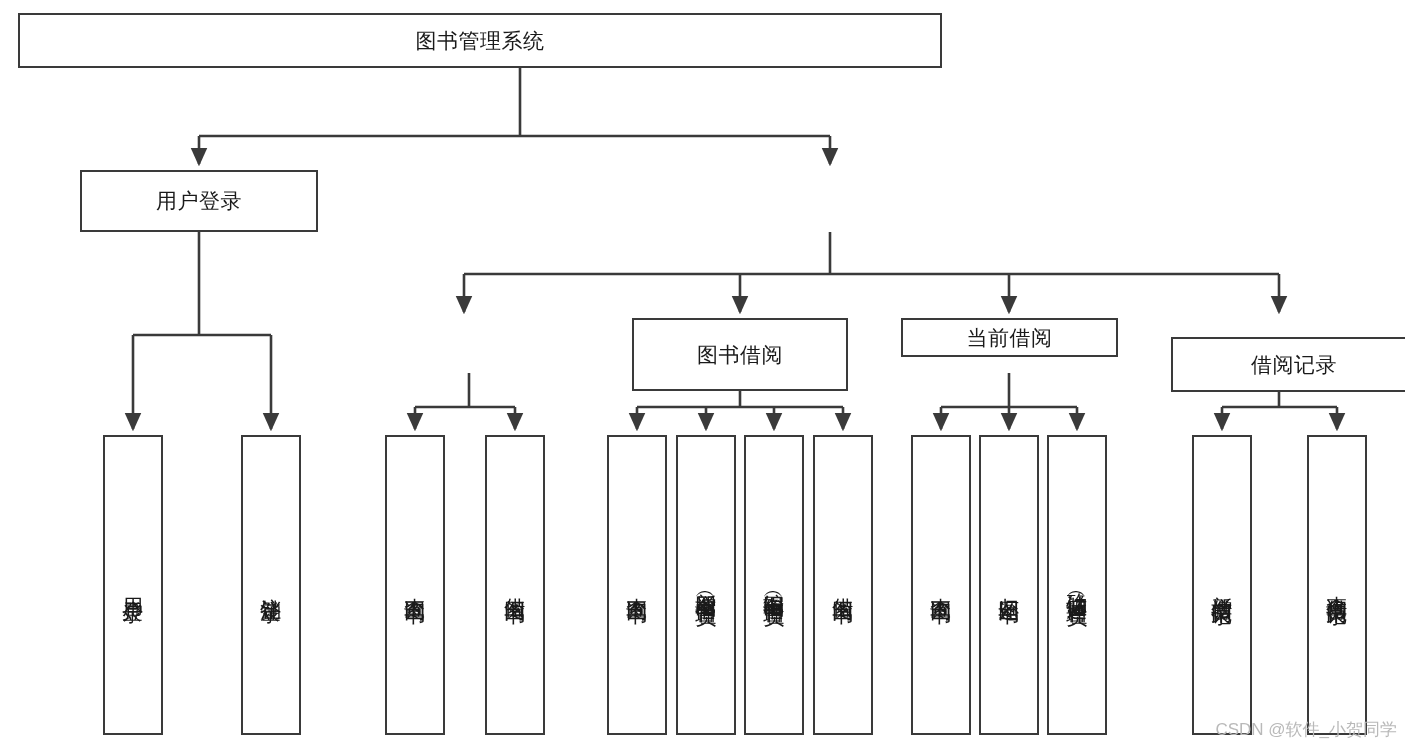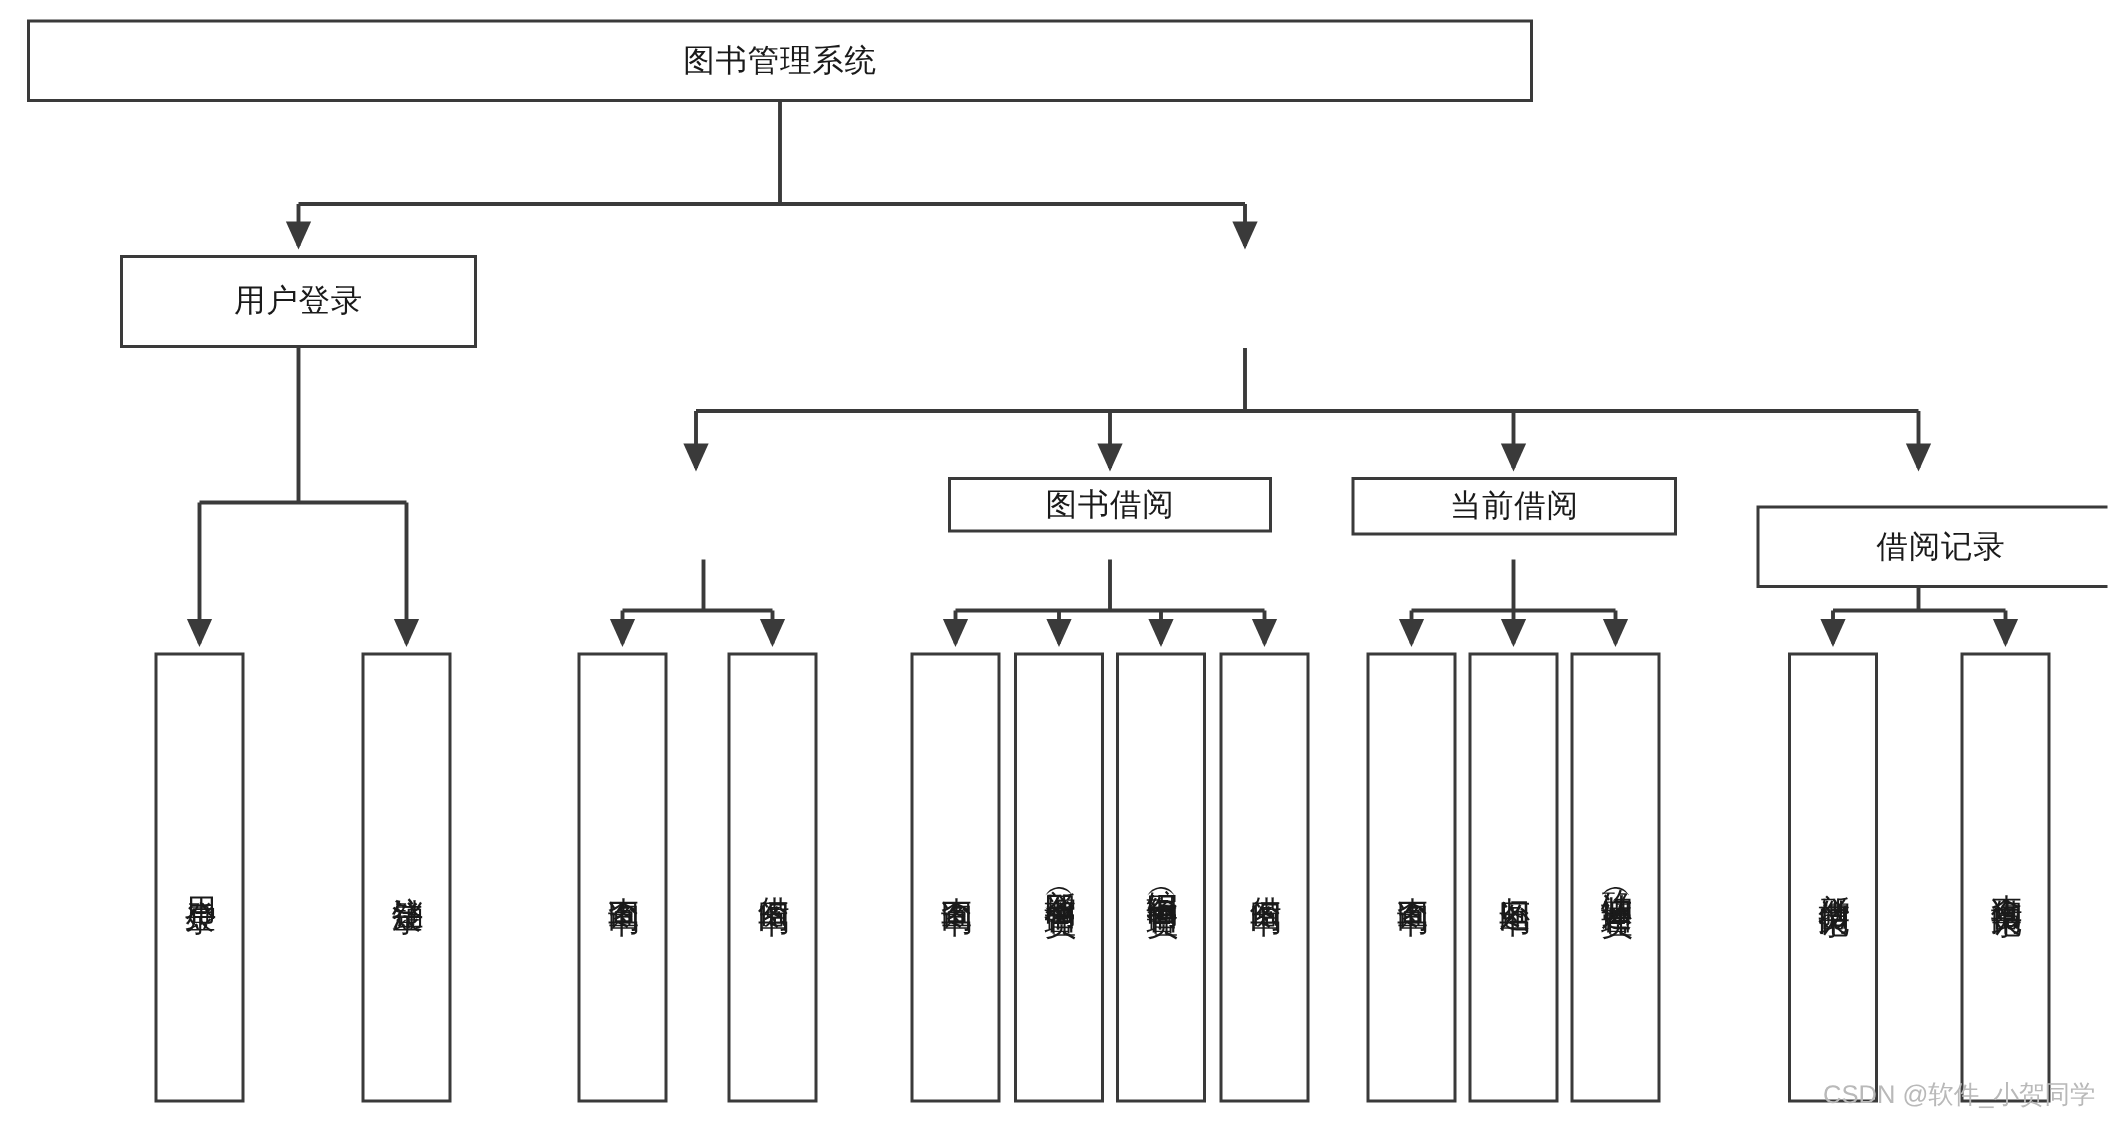--- a/index.html
+++ b/index.html
@@ -122,31 +122,31 @@
       <path d="M 1009 407 L 1009 429" marker-end="url(#arrow)"></path>
       <path d="M 1077 407 L 1077 429" marker-end="url(#arrow)"></path>
 
       <path d="M 1279 373 L 1279 407"></path>
       <path d="M 1222 407 L 1337 407"></path>
       <path d="M 1222 407 L 1222 429" marker-end="url(#arrow)"></path>
       <path d="M 1337 407 L 1337 429" marker-end="url(#arrow)"></path>
     </g>
   </svg>
 
-  <div class="node horizontal" style="left:18px; top:13px; width:1004px; height:55px;">
+  <div class="node horizontal" style="left:18px; top:13px; width:924px; height:55px;">
     <span class="node-label">图书管理系统</span>
   </div>
 
   <div class="node horizontal" style="left:80px; top:170px; width:238px; height:62px;">
     <span class="node-label">用户登录</span>
   </div>
 
 
 
-  <div class="node horizontal" style="left:632px; top:318px; width:216px; height:37px;">
+  <div class="node horizontal" style="left:632px; top:318px; width:216px; height:73px;">
     <span class="node-label">图书借阅</span>
   </div>
 
   <div class="node horizontal" style="left:901px; top:318px; width:217px; height:39px;">
     <span class="node-label">当前借阅</span>
   </div>
 
   <div class="node horizontal" style="left:1171px; top:337px; width:246px; height:55px;">
     <span class="node-label">借阅记录</span>
   </div>

